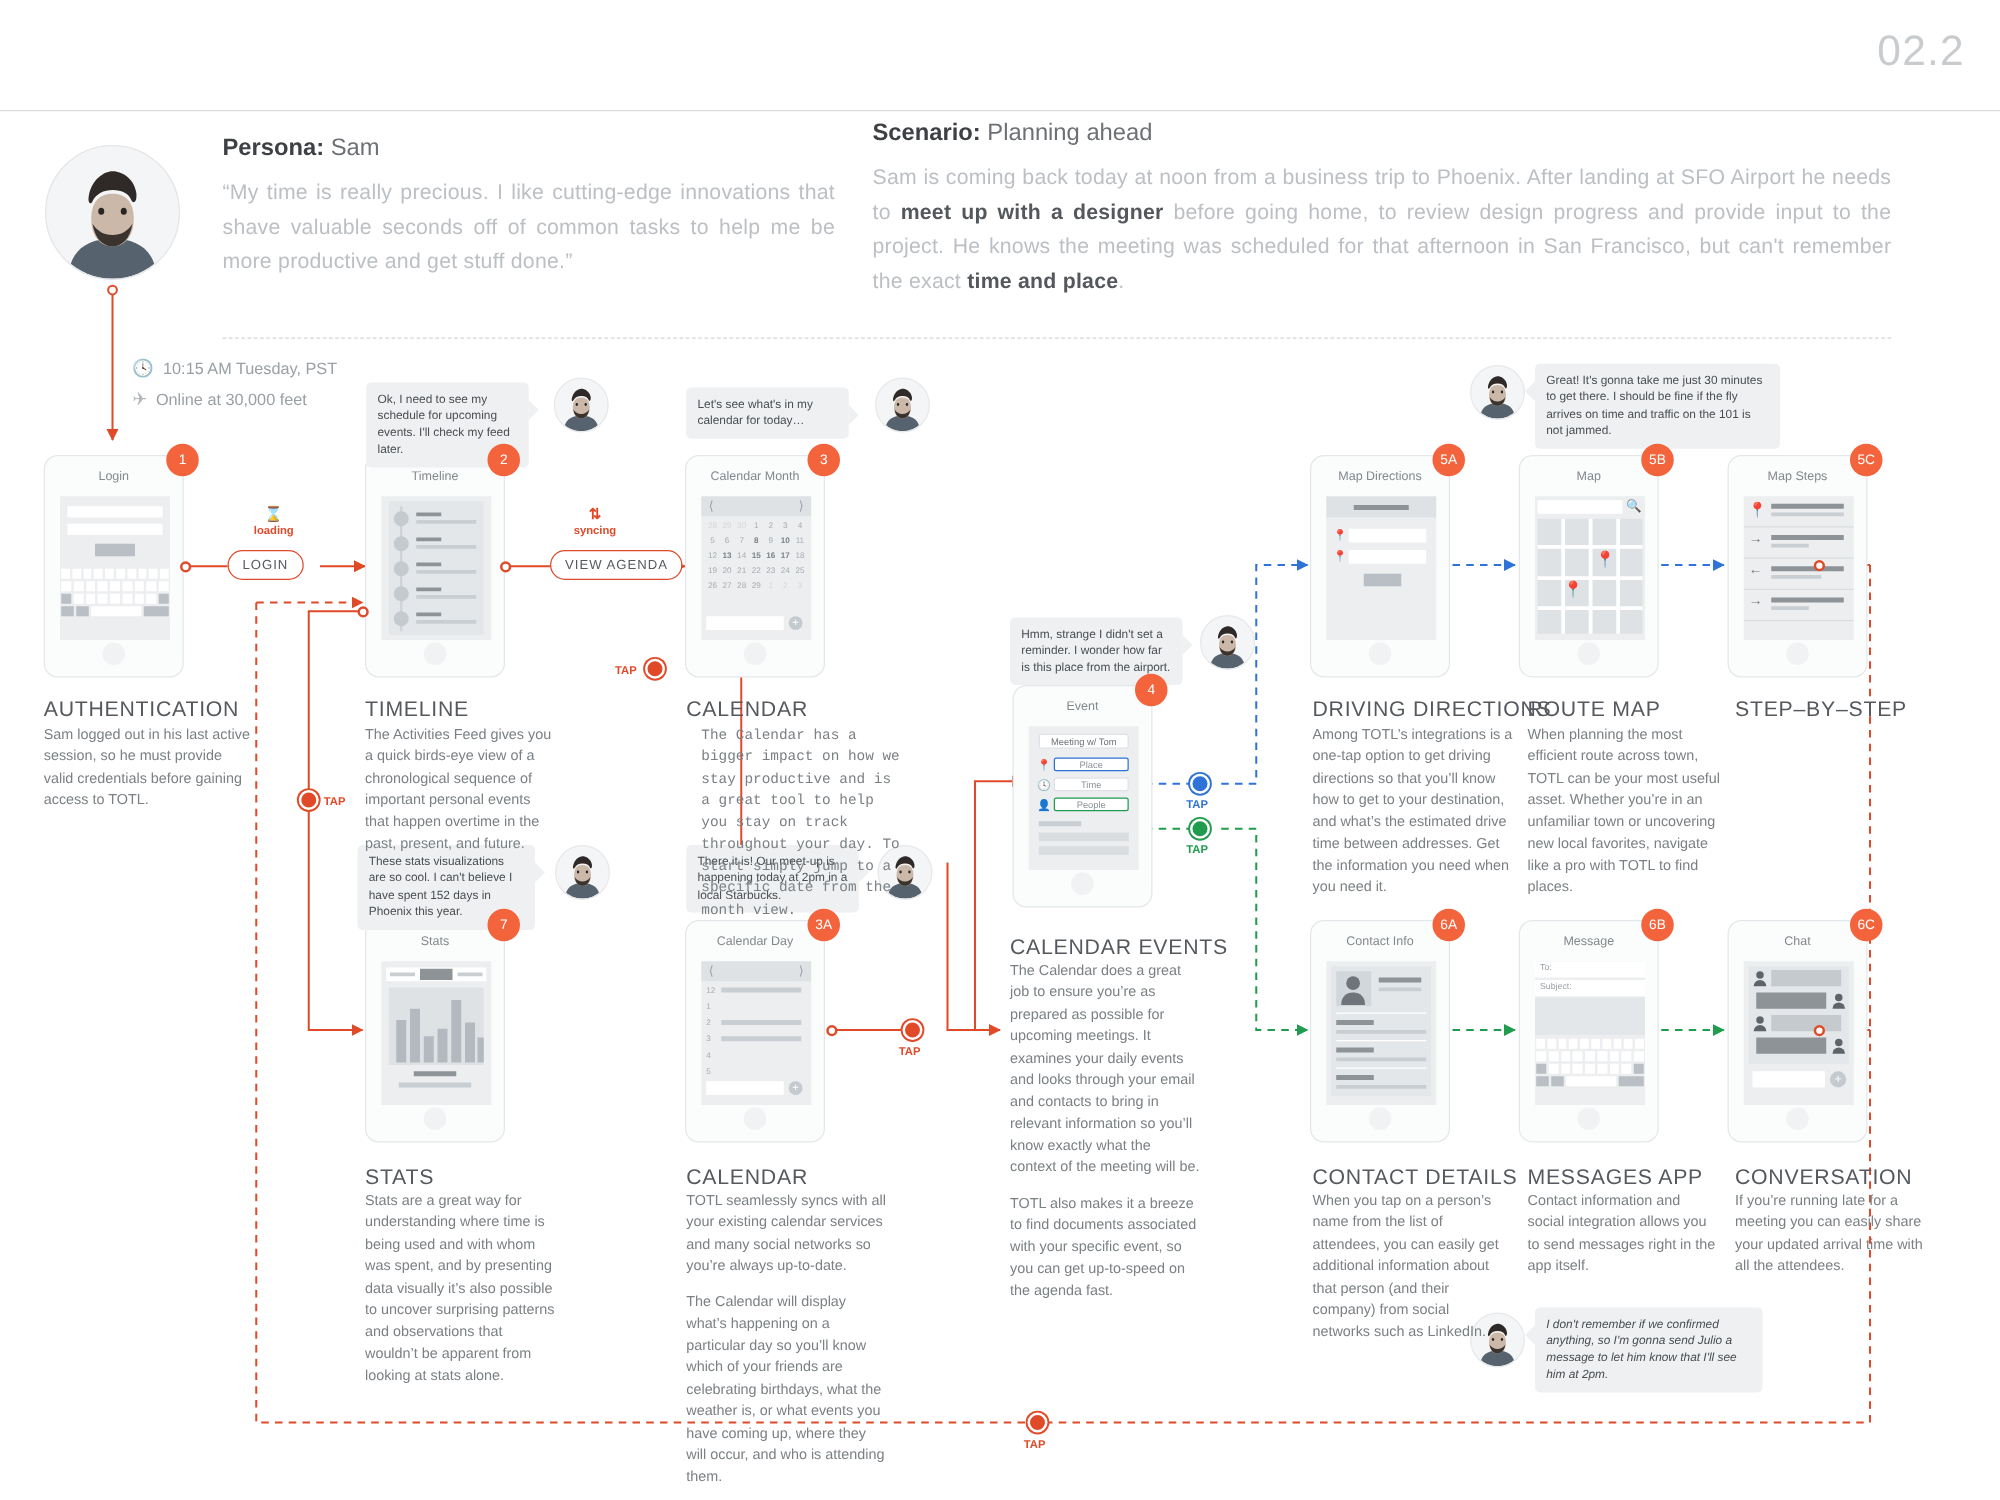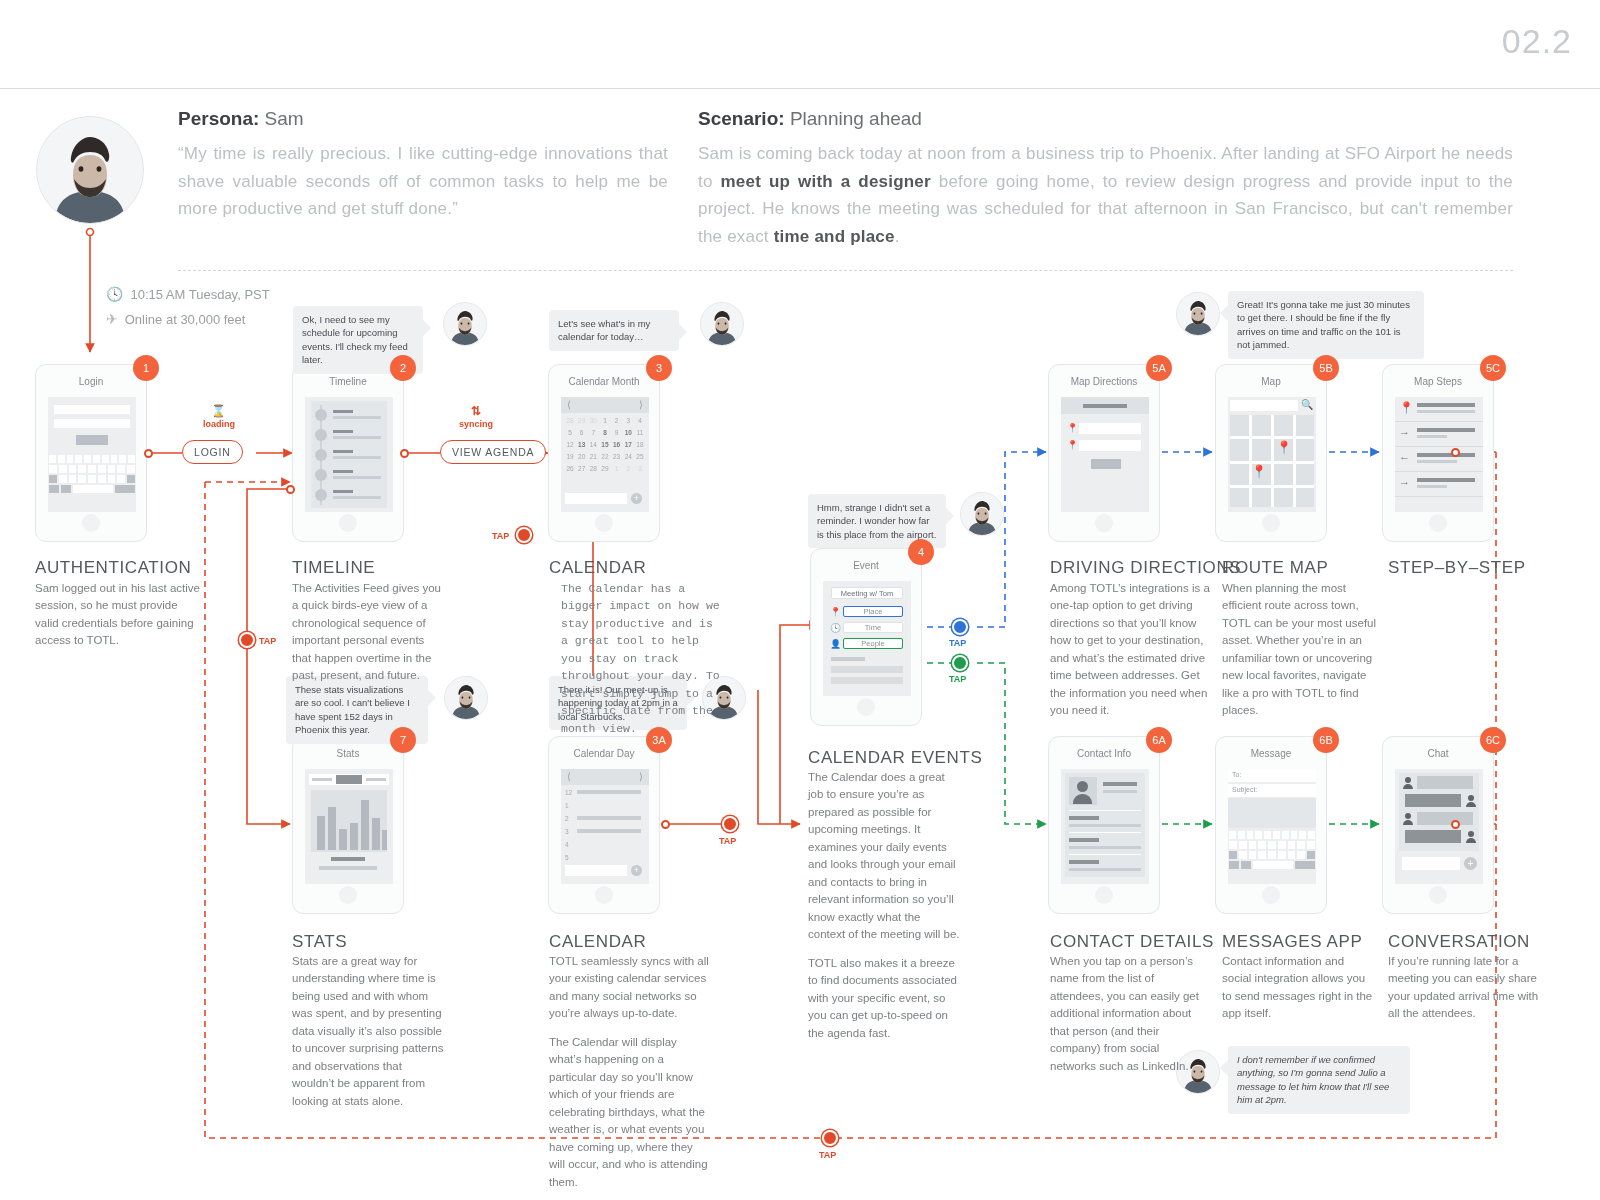--- a/index.html
+++ b/index.html
@@ -23,21 +23,21 @@
 
   
   .avatar-big {
     position:absolute; left:36px; top:116px; width:108px; height:108px;
     border-radius:50%; overflow:hidden; background:#f2f3f4;
     border:1px solid #e3e5e7;
   }
   .avatar-big svg, .avatar-s svg { display:block; }
 
   .persona { position:absolute; left:178px; top:108px; width:490px; }
-  .scenario { position:absolute; left:698px; top:108px; width:815px; }
+  .scenario { position:absolute; left:698px; top:96px; width:815px; }
   .blk-title { font-size:19px; color:#6d7074; font-weight:400; margin-bottom:10px; }
   .blk-title b { color:#3d4044; font-weight:700; }
   .blk-body {
     font-size:17px; line-height:1.62; color:#bcc0c4; font-weight:300;
     text-align:justify; letter-spacing:.2px;
   }
   .blk-body b { color:#54585c; font-weight:700; }
   .dashline { position:absolute; left:178px; top:270px; width:1335px; height:0;
               border-top:1px dashed #d2d5d8; }
 

